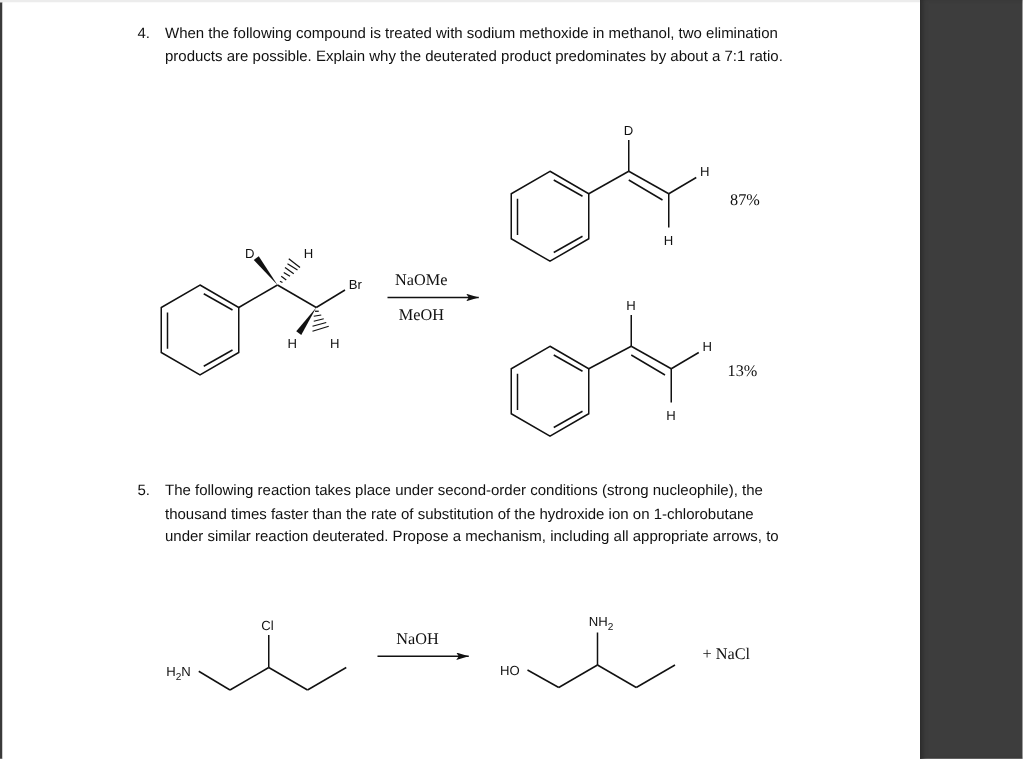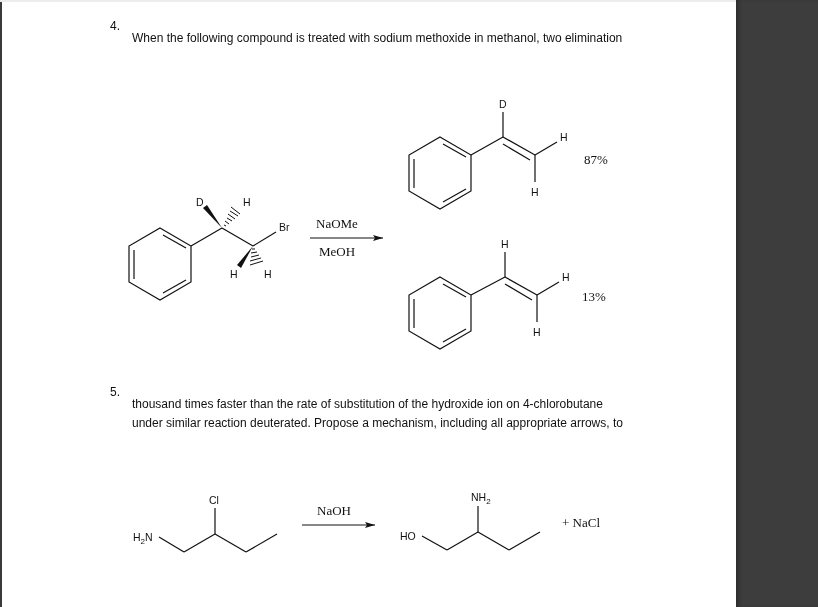--- a/index.html
+++ b/index.html
@@ -20,47 +20,49 @@
   }
   .page {
     position:absolute; left:2px; top:2px; width:734px; height:605px; background:#ffffff;
   }
   .q {
     position:absolute;
     font-family:"Liberation Sans", sans-serif;
     font-size:12px; line-height:18.5px; color:#111;
   }
   .q .num { position:absolute; left:0; top:0; }
-  .q .body { position:absolute; left:22px; top:12px; }
+  .q .body { position:absolute; left:22px; top:0; }
   .q .line { white-space:nowrap; display:block; }
   #q4 { left:110px; top:17px; width:560px; }
   #q5 { left:110px; top:383px; width:560px; }
   svg.chem { position:absolute; left:0; top:0; }
   .lbl { font-family:"Liberation Sans", sans-serif; font-size:10.5px; fill:#111; }
   .rx { font-family:"Liberation Serif", serif; font-size:13px; fill:#111; }
 </style>
 </head>
 <body>
 
 <div class="left-edge"></div>
 <div class="top-edge"></div>
 <div class="page"></div>
 <div class="right-pane"></div>
 
 <div class="q" id="q4">
   <span class="num">4.</span>
   <div class="body">
     <span class="line">When the following compound is treated with sodium methoxide in methanol, two elimination</span>
+    <span class="line">products are possible.  Explain why the deuterated product predominates by about a 7:1 ratio.</span>
   </div>
 </div>
 
 <div class="q" id="q5">
   <span class="num">5.</span>
   <div class="body">
-    <span class="line">thousand times faster than the rate of substitution of the hydroxide ion on 4-chlorobutane</span>
+    <span class="line">The following reaction takes place under second-order conditions (strong nucleophile), the</span>
+    <span class="line">thousand times faster than the rate of substitution of the hydroxide ion on 1-chlorobutane</span>
     <span class="line">under similar reaction deuterated.  Propose a mechanism, including all appropriate arrows, to</span>
   </div>
 </div>
 
 <svg class="chem" width="736" height="607" viewBox="0 0 736 607">
   <defs>
     <marker id="arrowhead" viewBox="0 0 10 6" refX="10" refY="3" markerWidth="10" markerHeight="6" orient="auto" markerUnits="userSpaceOnUse">
       <path d="M0,0 L10,3 L0,6 L2,3 Z" fill="#111"></path>
     </marker>
   </defs>

